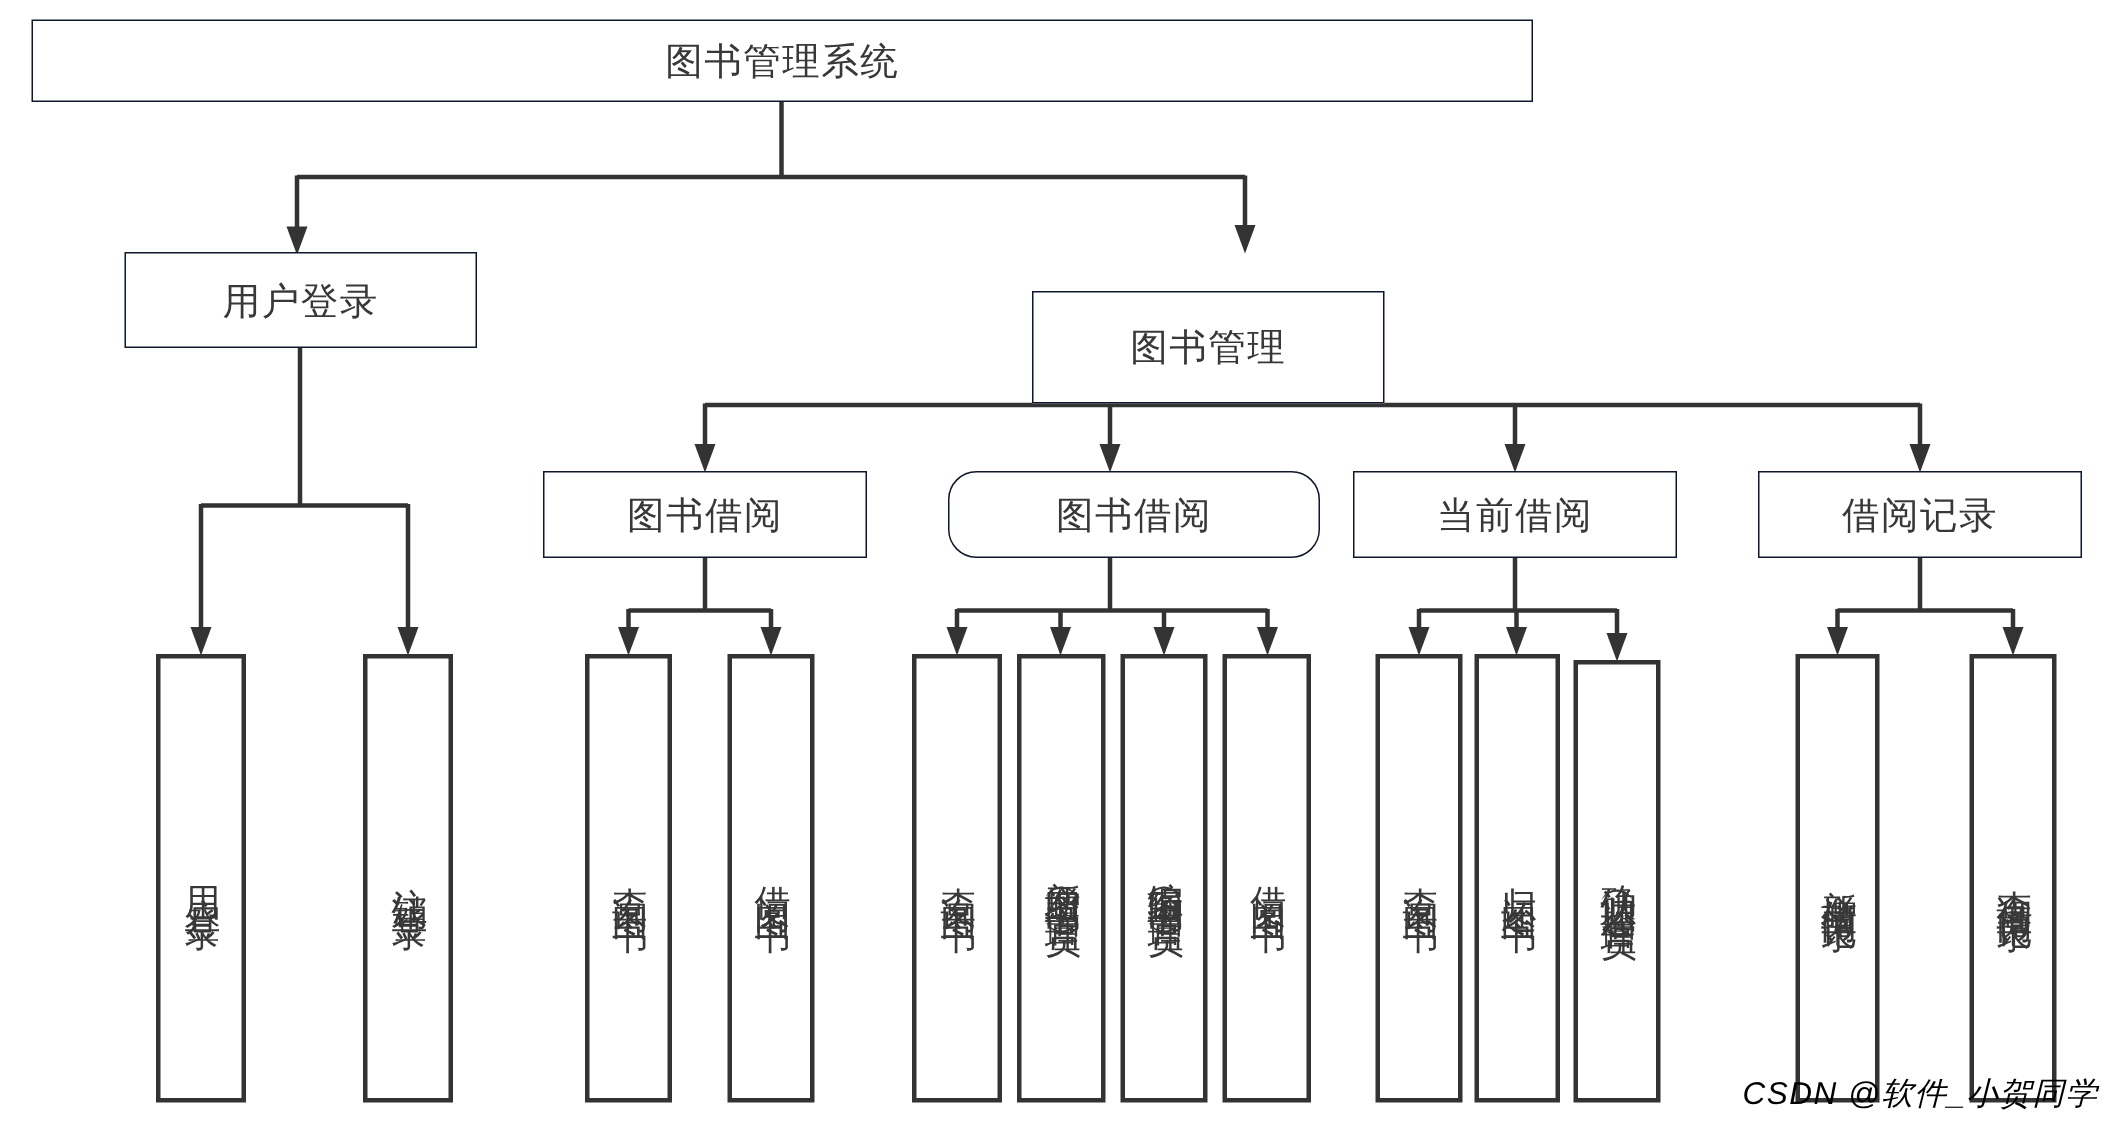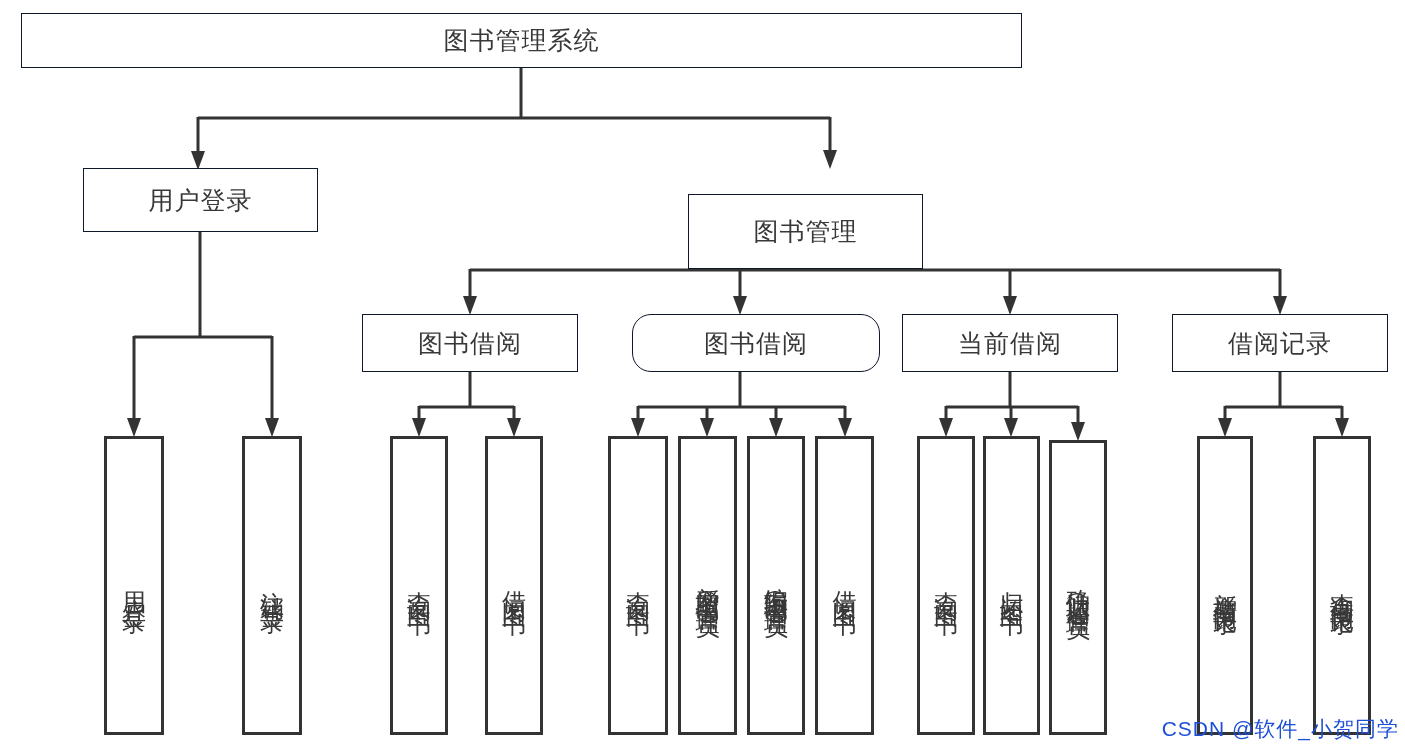--- a/index.html
+++ b/index.html
@@ -46,24 +46,25 @@
     letter-spacing: 7px;
     color: #383838;
     line-height: 1;
   }
   .vbox.long span { letter-spacing: 4px; }
   #watermark {
     position: absolute;
     right: 6px;
     bottom: 4px;
     font-size: 21px;
-    color: #1d4ed8;
+    color: #000000;
     letter-spacing: 1px;
     z-index: 5;
     white-space: nowrap;
+    font-style: italic;
   }
 </style>
 </head>
 <body>
 
 <div id="stage">
 
   <svg id="connectors" viewBox="0 0 1405 747" xmlns="http://www.w3.org/2000/svg">
     <g stroke="#333333" stroke-width="3" fill="none">
 

